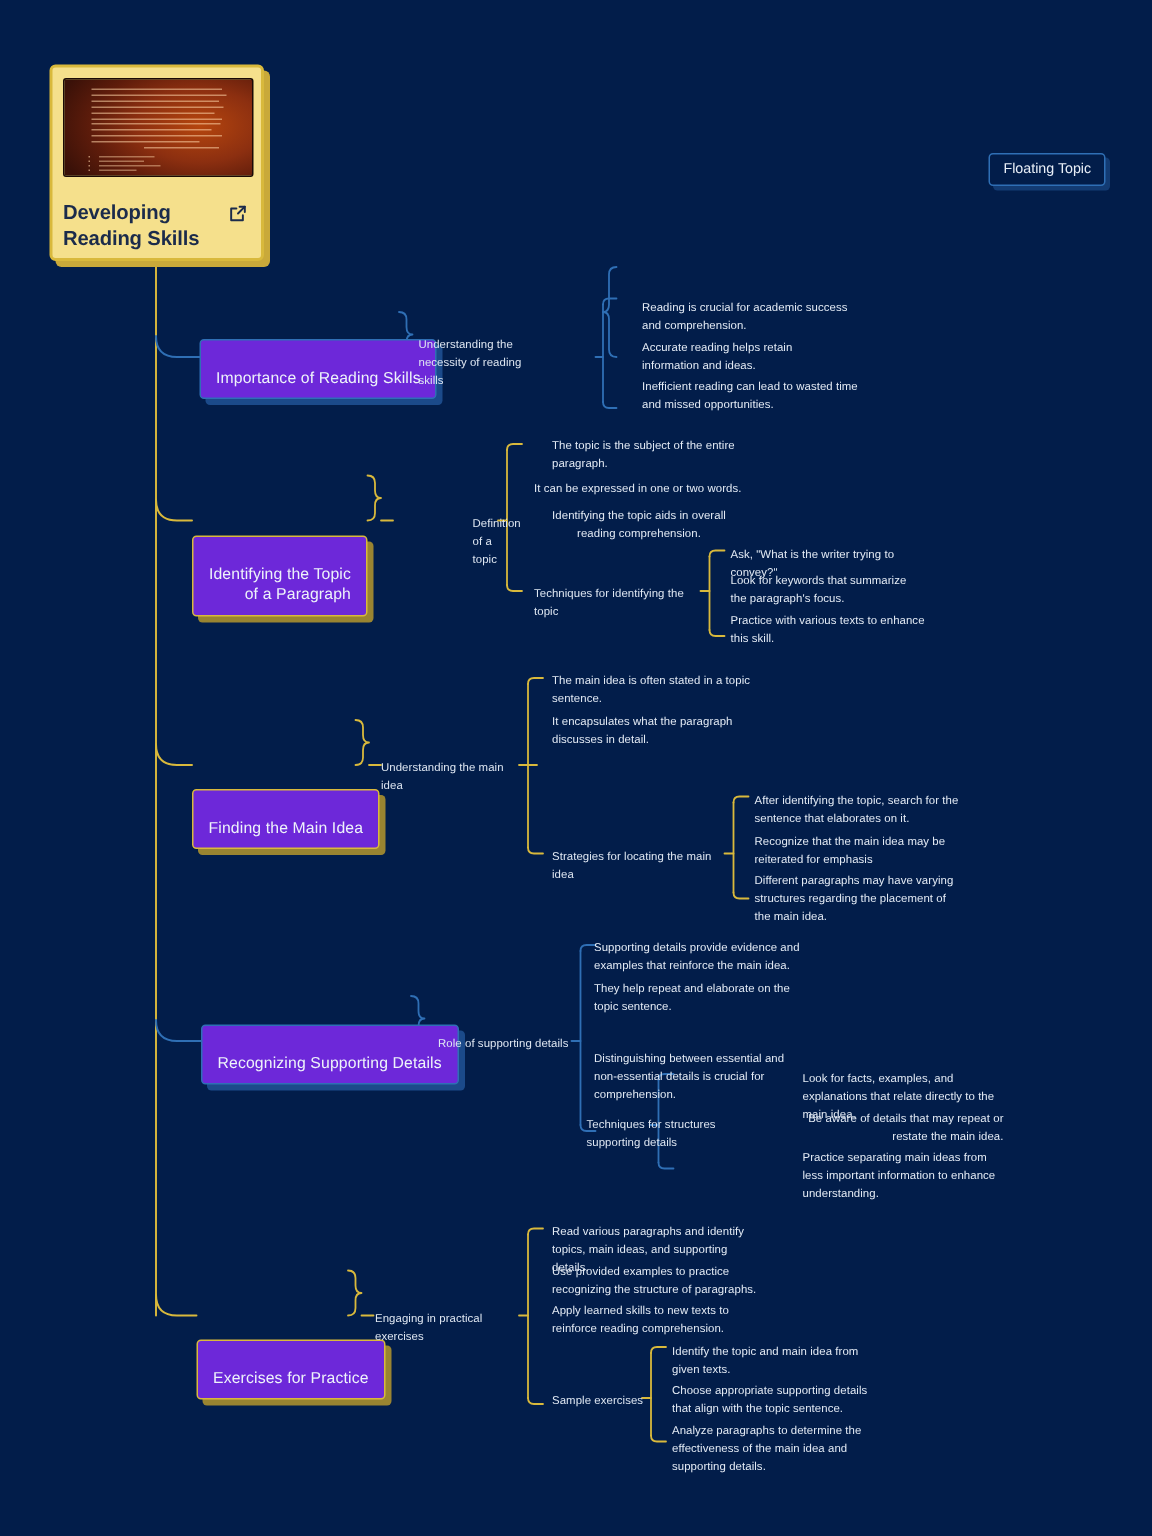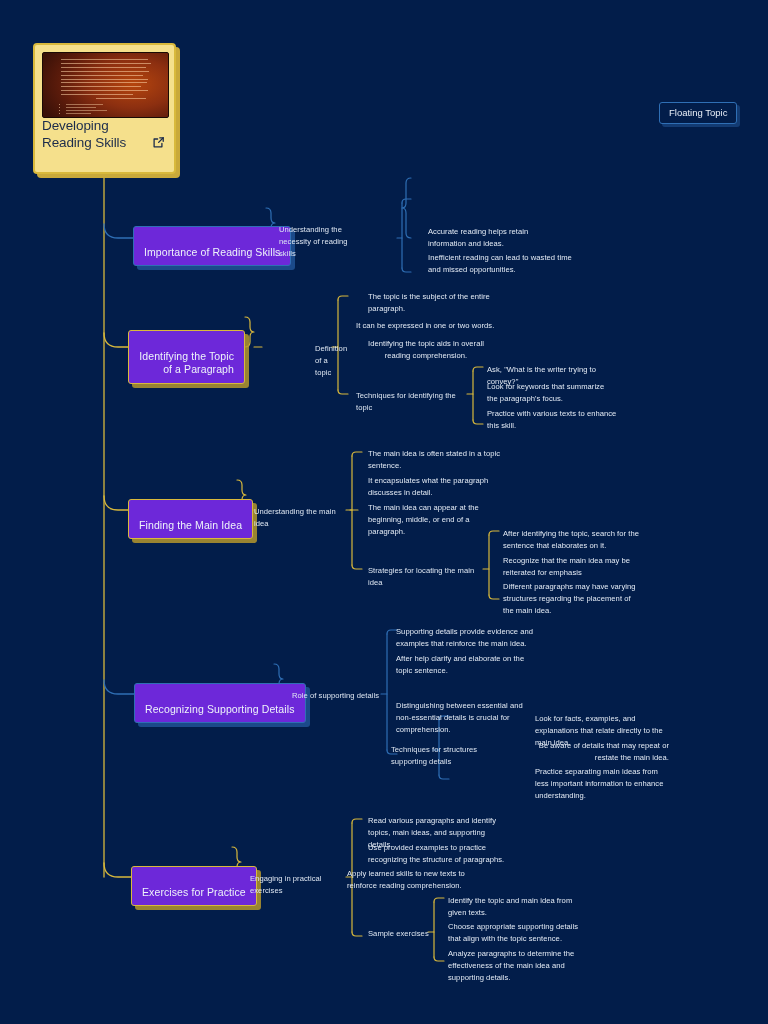--- a/index.html
+++ b/index.html
@@ -53,23 +53,23 @@
     background: rgba(255,214,170,0.45);
     left: 18%;
   }
   #root-thumb .bdot {
     position: absolute;
     width: 1px; height: 1px;
     background: rgba(255,214,170,0.6);
     left: 13%;
   }
   #root-title {
-    margin-top: 0;
+    margin-top: 16px;
     font-size: 13.5px;
-    font-weight: 400;
+    font-weight: 700;
     line-height: 1.25;
     color: #1b2b4b;
     letter-spacing: -0.1px;
     width: 100px;
   }
   #root-extlink {
     position: absolute;
     right: 9px; bottom: 23px;
     width: 13px; height: 13px;
     color: #1b2b4b;
@@ -99,20 +99,21 @@
     font-weight: 400;
     color: #eef3fa;
     line-height: 1.3;
     letter-spacing: 0.1px;
     white-space: pre-line;
     text-align: right;
   }
   .branch-box.gold {
     border: 1.6px solid #d9b93c;
     box-shadow: 4px 4px 0 rgba(180,150,45,0.85);
+    margin-top: 27px;
   }
   .branch-box.blue {
     border: 1.6px solid #2f6fb5;
     box-shadow: 4px 4px 0 rgba(30,80,145,0.9);
   }
 
   
   .lvl2 {
     position: absolute;
     font-size: 7.6px;
@@ -247,20 +248,23 @@
   <div id="floating-topic">
     <span>Floating Topic</span>
   </div>
 
   <div class="branch-box blue" style="left:133px;top:226px;">
     <span>Importance of Reading Skills</span>
   </div>
   <div class="lvl2" style="left:279px;top:224px;width:84px;">
     <span>Understanding the necessity of reading skills</span>
   </div>
+  <div class="leaf" style="left:428px;top:199px;width:140px;">
+    <span>Reading is crucial for academic success and comprehension.</span>
+  </div>
   <div class="leaf" style="left:428px;top:226px;width:140px;">
     <span>Accurate reading helps retain information and ideas.</span>
   </div>
   <div class="leaf" style="left:428px;top:252px;width:146px;">
     <span>Inefficient reading can lead to wasted time and missed opportunities.</span>
   </div>
 
   <div class="branch-box gold" style="left:128px;top:330px;width:117px;">
     <span>Identifying the Topic of a Paragraph</span>
   </div>
@@ -297,23 +301,20 @@
   </div>
   <div class="lvl2" style="left:368px;top:565px;width:116px;">
     <span>Strategies for locating the main idea</span>
   </div>
   <div class="leaf" style="left:368px;top:448px;width:134px;">
     <span>The main idea is often stated in a topic sentence.</span>
   </div>
   <div class="leaf" style="left:368px;top:475px;width:134px;">
     <span>It encapsulates what the paragraph discusses in detail.</span>
   </div>
-  <div class="leaf" style="left:368px;top:502px;width:140px;">
-    <span>The main idea can appear at the beginning, middle, or end of a paragraph.</span>
-  </div>
   <div class="leaf" style="left:503px;top:528px;width:142px;">
     <span>After identifying the topic, search for the sentence that elaborates on it.</span>
   </div>
   <div class="leaf" style="left:503px;top:555px;width:134px;">
     <span>Recognize that the main idea may be reiterated for emphasis</span>
   </div>
   <div class="leaf" style="left:503px;top:581px;width:138px;">
     <span>Different paragraphs may have varying structures regarding the placement of the main idea.</span>
   </div>
 
@@ -323,21 +324,21 @@
   <div class="lvl2" style="left:292px;top:690px;width:92px;">
     <span>Role of supporting details</span>
   </div>
   <div class="lvl2" style="left:391px;top:744px;width:110px;">
     <span>Techniques for structures supporting details</span>
   </div>
   <div class="leaf" style="left:396px;top:626px;width:144px;">
     <span>Supporting details provide evidence and examples that reinforce the main idea.</span>
   </div>
   <div class="leaf" style="left:396px;top:653px;width:134px;">
-    <span>After help clarify and elaborate on the topic sentence.</span>
+    <span>They help repeat and elaborate on the topic sentence.</span>
   </div>
   <div class="leaf" style="left:396px;top:680px;width:140px;margin-top:20px;">
     <span>Distinguishing between essential and non-essential details is crucial for comprehension.</span>
   </div>
   <div class="leaf" style="left:535px;top:713px;width:142px;">
     <span>Look for facts, examples, and explanations that relate directly to the main idea.</span>
   </div>
   <div class="leaf" style="left:535px;top:740px;width:134px;text-align:right;">
     <span>Be aware of details that may repeat or restate the main idea.</span>
   </div>
@@ -353,21 +354,21 @@
   </div>
   <div class="lvl2" style="left:368px;top:928px;width:80px;">
     <span>Sample exercises</span>
   </div>
   <div class="leaf" style="left:368px;top:815px;width:140px;">
     <span>Read various paragraphs and identify topics, main ideas, and supporting details.</span>
   </div>
   <div class="leaf" style="left:368px;top:842px;width:140px;">
     <span>Use provided examples to practice recognizing the structure of paragraphs.</span>
   </div>
-  <div class="leaf" style="left:347px;top:868px;width:128px;">
+  <div class="leaf" style="left:368px;top:868px;width:128px;">
     <span>Apply learned skills to new texts to reinforce reading comprehension.</span>
   </div>
   <div class="leaf" style="left:448px;top:895px;width:132px;">
     <span>Identify the topic and main idea from given texts.</span>
   </div>
   <div class="leaf" style="left:448px;top:921px;width:132px;">
     <span>Choose appropriate supporting details that align with the topic sentence.</span>
   </div>
   <div class="leaf" style="left:448px;top:948px;width:132px;">
     <span>Analyze paragraphs to determine the effectiveness of the main idea and supporting details.</span>

